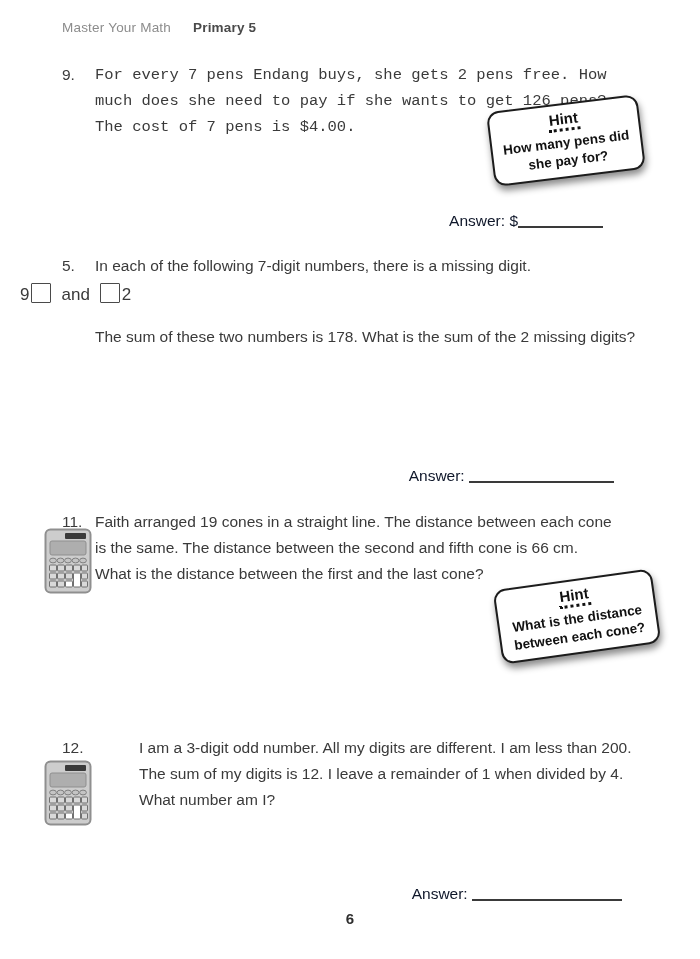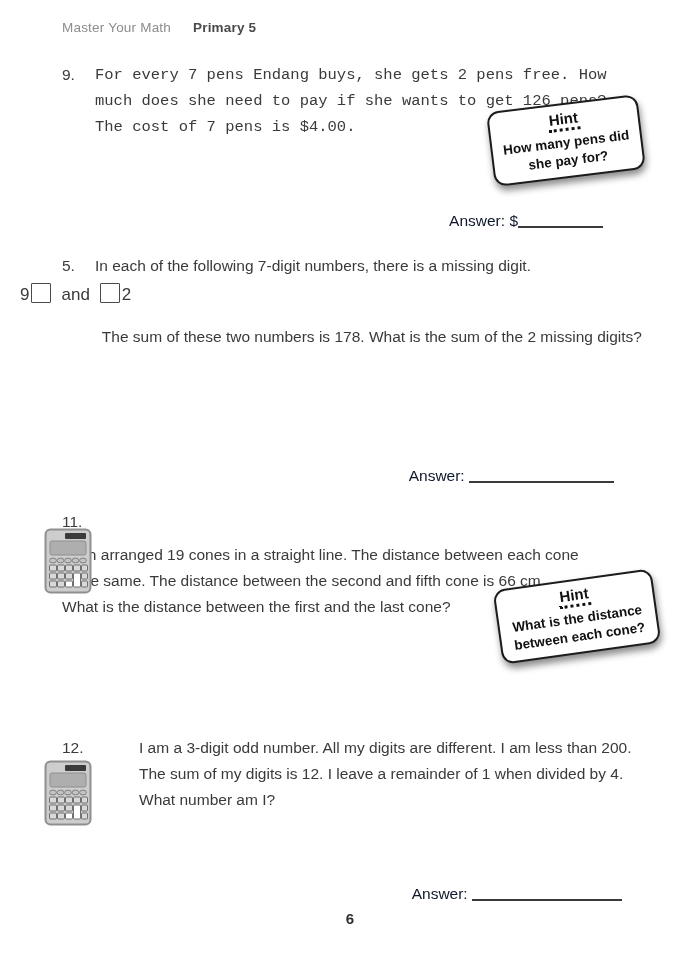--- a/index.html
+++ b/index.html
@@ -87,30 +87,30 @@
 
   <div class="question" style="left:62px; top:253px; width:580px;">
     <div class="qnum">5.</div>
     <div class="qtext">In each of the following 7-digit numbers, there is a missing digit.</div>
   </div>
 
   <div class="expr-row" style="top:283px;">
     <span class="digit">9</span><span class="missing-box"></span><span class="expr-conj">and</span><span class="missing-box"></span><span class="digit">2</span>
   </div>
 
-  <div class="question" style="left:62px; top:324px; width:580px;text-align:right;">
+  <div class="question" style="left:62px; top:324px; width:580px;">
     <div class="qnum"></div>
     <div class="qtext">The sum of these two numbers is 178. What is the sum of the 2 missing digits?</div>
   </div>
 
   <div class="answer-line" style="top:467px; right:86px;">
     <span>Answer:</span> <span class="blank w145"></span>
   </div>
 
-  <div class="question" style="left:62px; top:509px; width:560px;flex-direction:column;">
+  <div class="question" style="left:62px; top:509px; width:560px;">
     <div class="qnum">11.</div>
     <div class="qtext" style="max-width:518px;">Faith arranged 19 cones in a straight line. The distance between each cone is the same. The distance between the second and fifth cone is 66 cm. What is the distance between the first and the last cone?</div>
   </div>
 
   <svg class="calc" style="left:44px; top:528px;" viewBox="0 0 48 66" aria-hidden="true">
     <rect x="1.5" y="1.5" width="45" height="63" rx="5" fill="#cdcdcd" stroke="#8f8f8f" stroke-width="2"></rect>
     <rect x="21" y="5" width="21" height="6" rx="1" fill="#3a3a3a"></rect>
     <rect x="6" y="13" width="36" height="14" rx="2" fill="#aeaeae" stroke="#8f8f8f" stroke-width="1"></rect>
     <g fill="#c4c4c4" stroke="#808080" stroke-width="1">
       <ellipse cx="9" cy="32.5" rx="3.4" ry="2.4"></ellipse>

